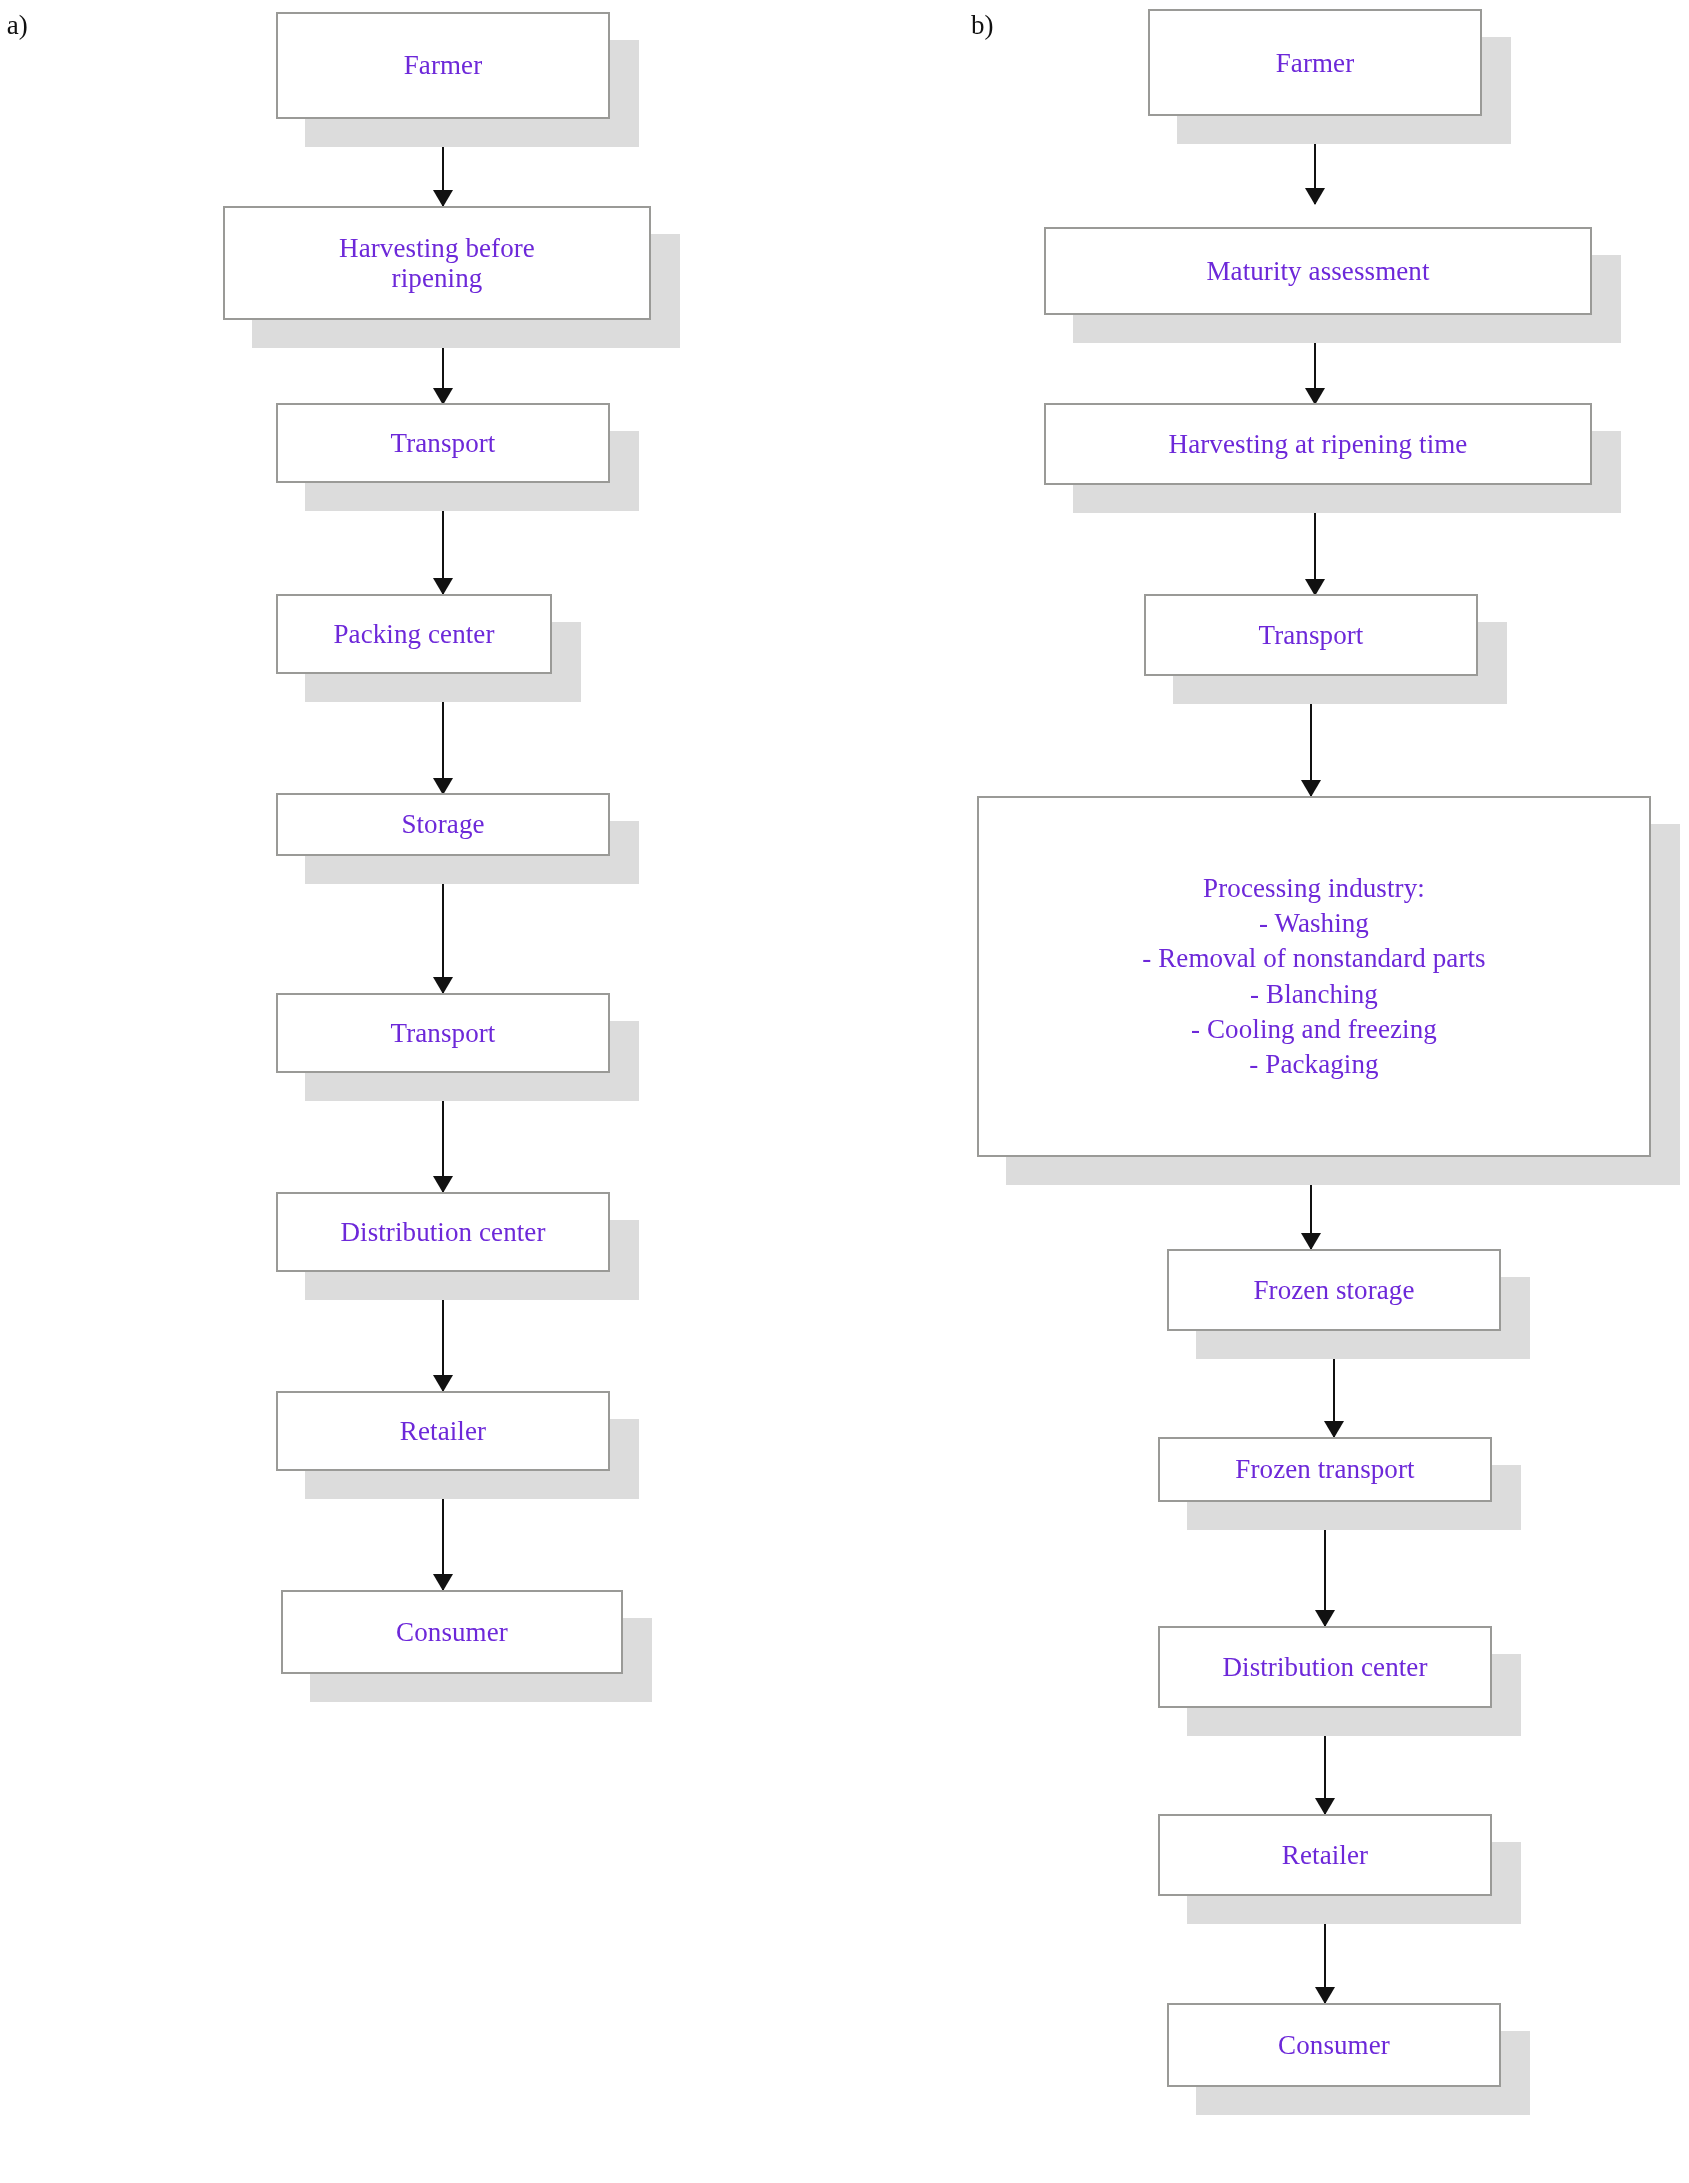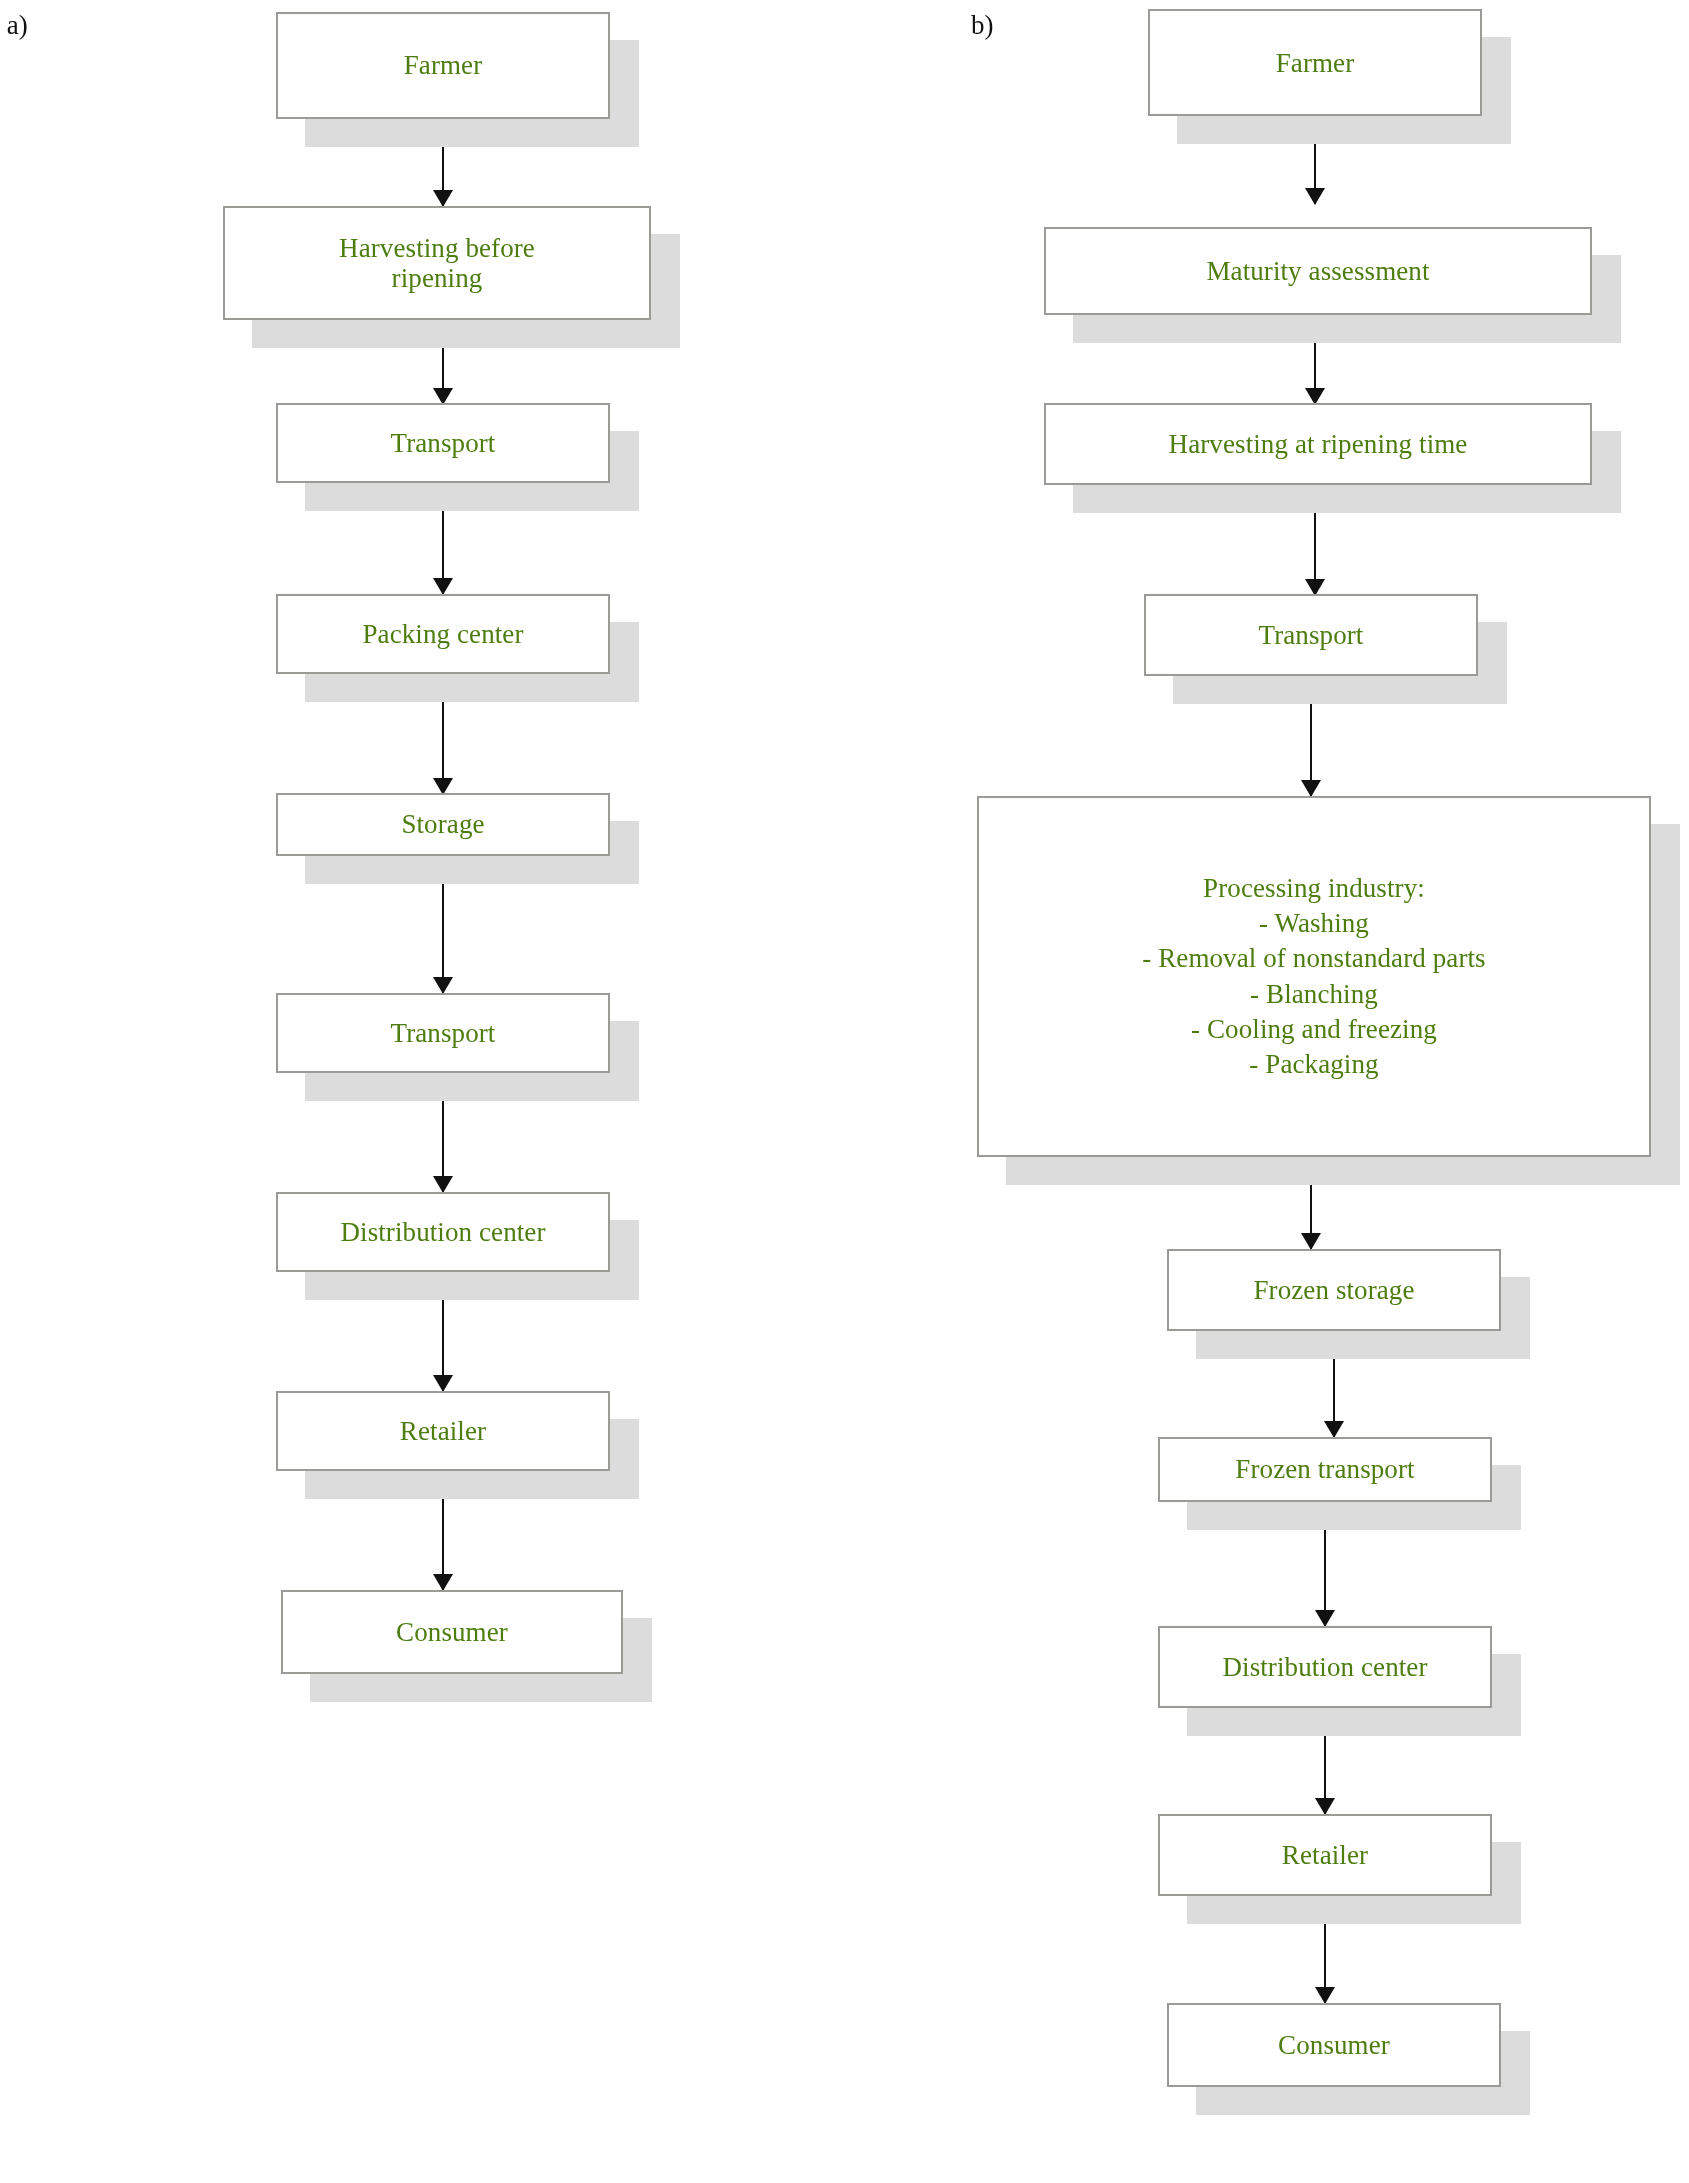--- a/index.html
+++ b/index.html
@@ -22,21 +22,21 @@
     position:absolute;left:29px;top:28px;width:100%;height:100%;
     background:#dcdcdc;z-index:1;
   }
   .node .boxface{
     position:absolute;left:0;top:0;width:100%;height:100%;
     background:#ffffff;border:2px solid #9a9a97;
     box-sizing:border-box;z-index:2;
     display:flex;align-items:center;justify-content:center;text-align:center;
   }
   .node .label{
-    font-size:27px;line-height:1.12;color:#4d7c0f;
+    font-size:27px;line-height:1.12;color:#6d28d9;
     padding:0 9.4px;white-space:pre-line;letter-spacing:0.1px;
   }
   .node.big .label{font-size:27px;line-height:1.30;}
 
   
   .conn{position:absolute;z-index:0;}
   .conn .stem{
     position:absolute;left:50%;top:0;width:2px;height:100%;
     background:#111;transform:translateX(-50%);
   }
@@ -80,21 +80,21 @@
     <div class="shadow"></div>
     <div class="boxface">
       <div class="label">Transport</div>
     </div>
   </div>
   <div class="conn" style="left:276px;top:483px;width:334px;height:111px;">
     <div class="stem"></div>
     <div class="head"></div>
   </div>
 
-  <div class="node" style="left:276px;top:594px;width:334px;height:80px;border-radius:11px;">
+  <div class="node" style="left:276px;top:594px;width:276px;height:80px;border-radius:11px;">
     <div class="shadow"></div>
     <div class="boxface">
       <div class="label">Packing center</div>
     </div>
   </div>
   <div class="conn" style="left:276px;top:675px;width:334px;height:119px;">
     <div class="stem"></div>
     <div class="head"></div>
   </div>
 

